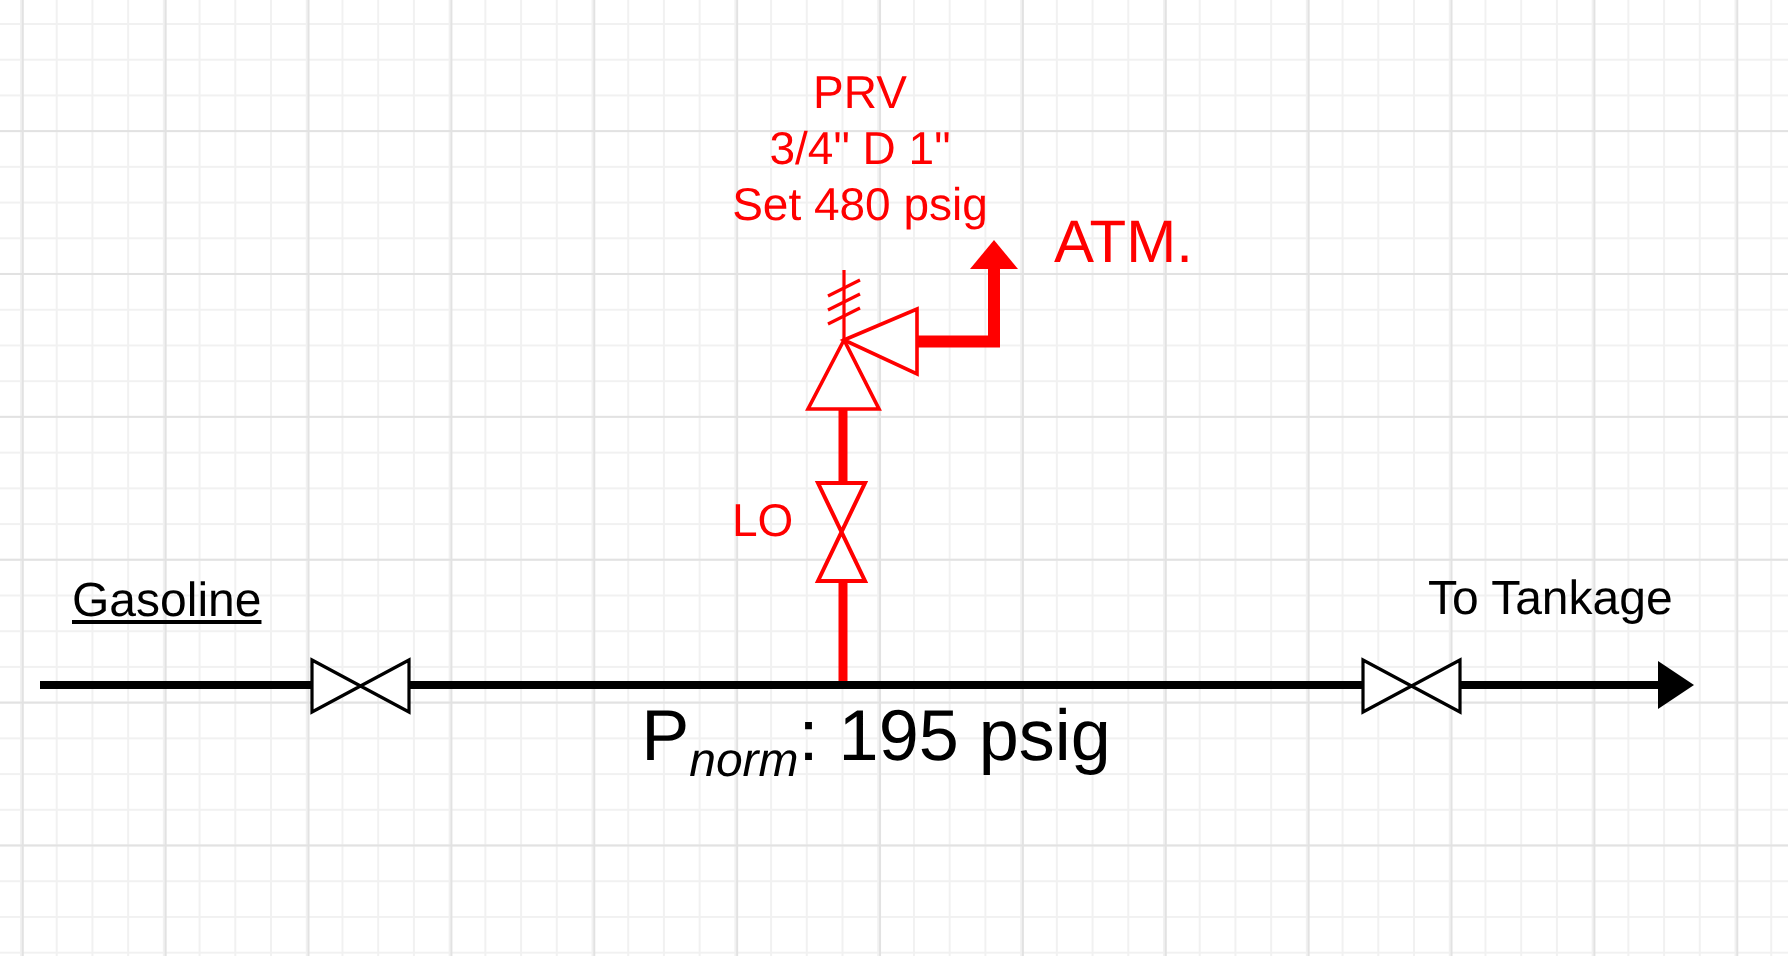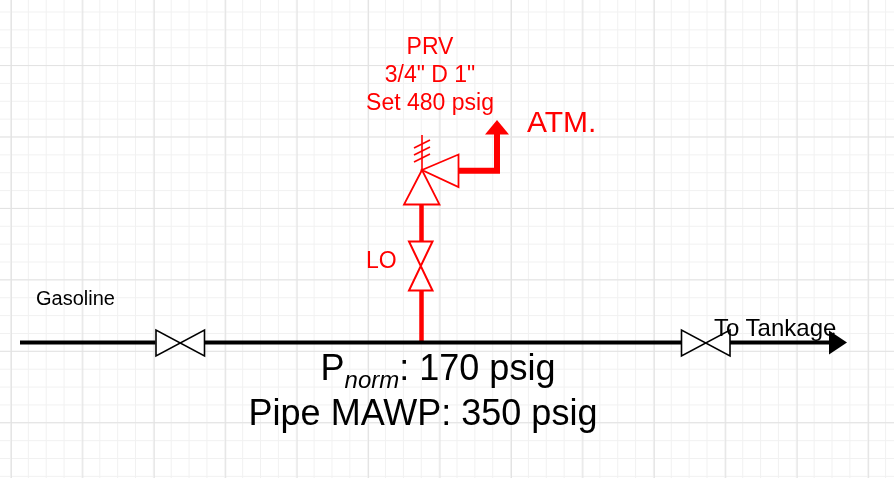--- a/index.html
+++ b/index.html
@@ -22,22 +22,22 @@
   .layer{position:absolute;inset:0;}
   .lbl{position:absolute;white-space:nowrap;}
   .red{color:var(--relief,#ff0000);}
   .black{color:var(--process,#000000);}
   .prv-block{
     left:430px;top:32px;transform:translateX(-50%);
     text-align:center;font-size:23px;line-height:28px;
   }
   .atm-lbl{left:527px;top:105px;font-size:30px;}
   .lo-lbl{left:366px;top:247px;font-size:23px;text-align:right;}
-  .src-lbl{left:36px;top:287px;font-size:20px;}
-  .dst-lbl{left:714px;top:286px;font-size:24px;margin-top:28px;}
+  .src-lbl{left:36px;top:287px;font-size:24px;text-decoration:underline;}
+  .dst-lbl{left:714px;top:286px;font-size:24px;}
   .pnorm-lbl{left:438px;top:347px;transform:translateX(-50%);font-size:36px;}
   .pnorm-lbl sub{font-size:24px;line-height:0;font-style:italic;}
   .mawp-lbl{left:423px;top:392px;transform:translateX(-50%);font-size:36px;}
   svg{display:block;}
 </style>
 </head>
 <body style="--relief: #ff0000; --process: #000000;">
 
 <div class="grid-canvas">
 
@@ -85,16 +85,15 @@
   </div>
 
   <div class="lbl red atm-lbl">ATM.</div>
 
   <div class="lbl red lo-lbl">LO</div>
 
   <div class="lbl black src-lbl">Gasoline</div>
 
   <div class="lbl black dst-lbl">To Tankage</div>
 
-  <div class="lbl black pnorm-lbl"><span>P</span><sub>norm</sub><span>: 170 psig</span></div>
+  <div class="lbl black pnorm-lbl"><span>P</span><sub>norm</sub><span>: 195 psig</span></div>
 
-  <div class="lbl black mawp-lbl">Pipe MAWP: 350 psig</div>
 </div>
 
 </body></html>

